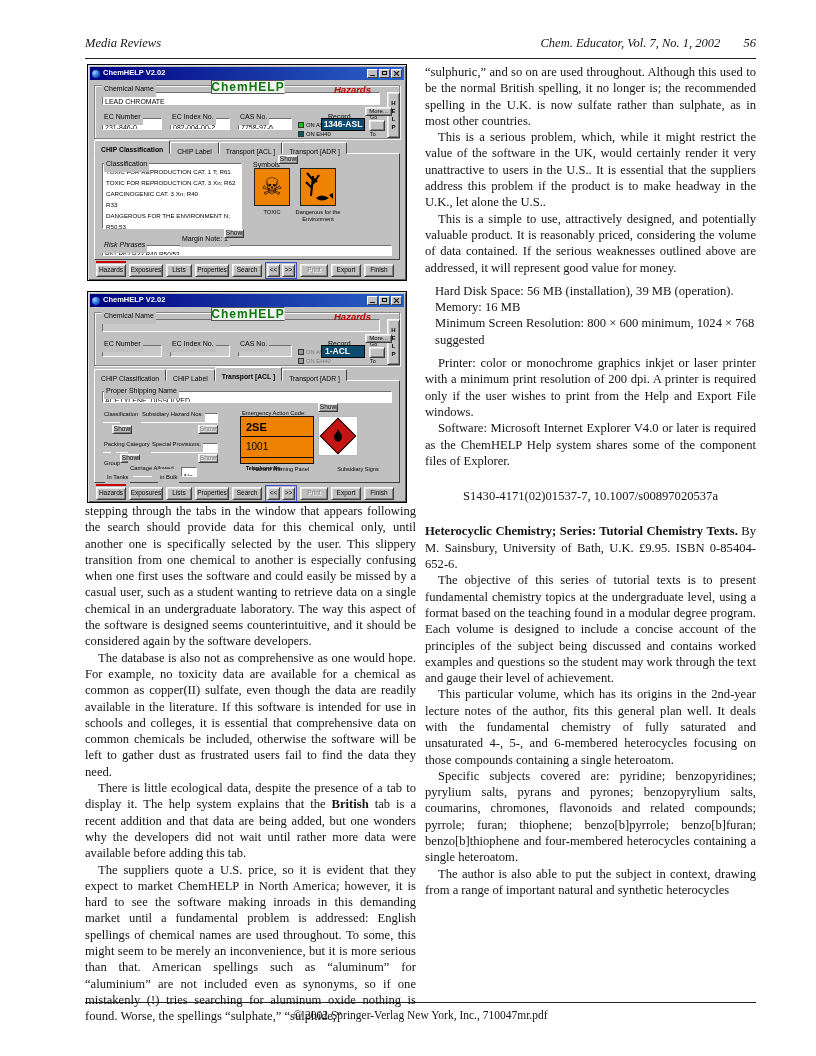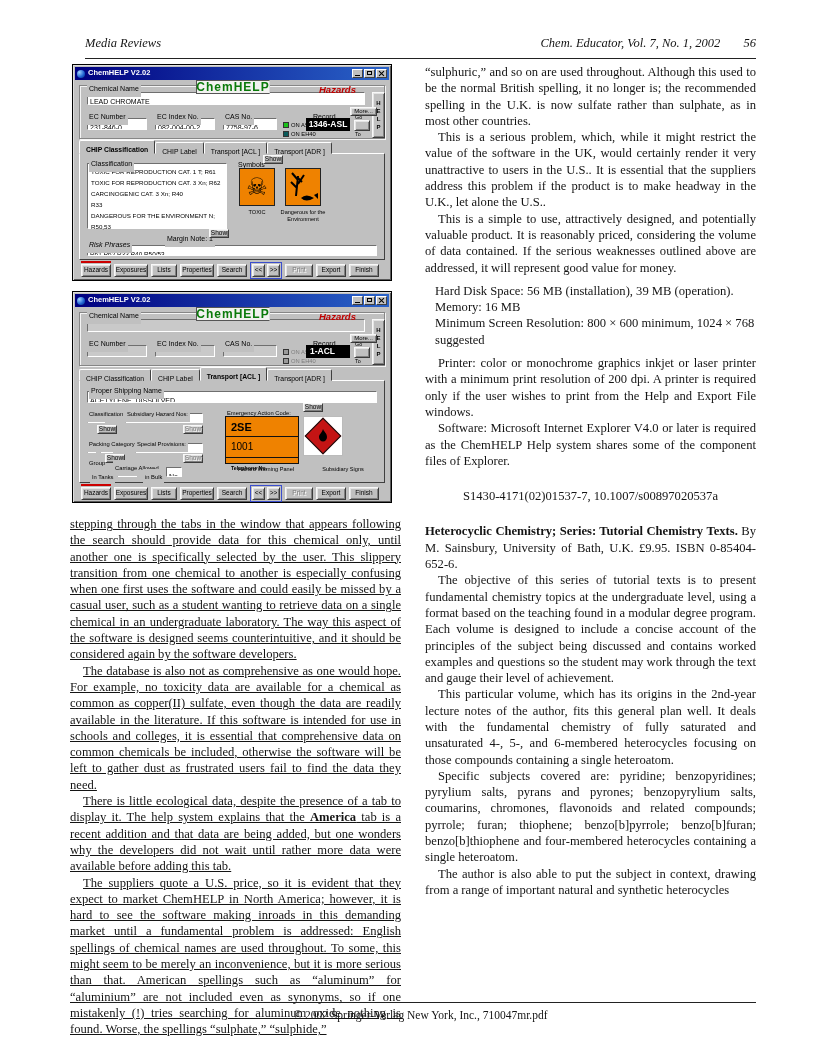--- a/index.html
+++ b/index.html
@@ -6,30 +6,30 @@
   #page{position:relative;width:816px;height:1056px;background:#ffffff;overflow:hidden;
         font-family:"Liberation Serif",serif;color:#141414;}
   
   .pghead{position:absolute;left:85px;top:36px;width:671px;display:flex;justify-content:space-between;
           font-size:12.5px;font-style:italic;border-bottom:1px solid #222;padding-bottom:7px;}
   .pghead .pgright span{margin-left:20px;}
   .pgfoot{position:absolute;left:85px;top:1002px;width:671px;border-top:1px solid #222;
           text-align:center;font-size:11.5px;padding-top:6px;}
   
   .col{position:absolute;top:64px;width:331px;font-size:12.6px;line-height:16.3px;}
-  #leftcol{left:70px;} #rightcol{left:425px;}
+  #leftcol{left:85px;} #rightcol{left:425px;}
   .blk{margin:0;text-align:justify;}
   .blk.ind{text-indent:13px;}
   .blk.spec{text-align:left;margin-left:10px;}
   .blk.mt{margin-top:7px;}
   .blk.sig{margin-top:17px;text-align:right;line-height:16.5px;}
   .blk.doi{margin-top:19px;margin-bottom:19px;text-align:center;text-indent:0;}
   .b{font-weight:bold;} .i{}
   a.link{color:#0000cc;text-decoration:underline;cursor:pointer;}
-  #lefttext{margin-top:13px;text-decoration:underline;}
+  #lefttext{}
   
   .win{position:relative;margin-left:2px;background:#c0c0c0;border:1px solid #000;
        box-shadow:inset 1px 1px 0 #dfdfdf, inset -1px -1px 0 #5a5a5a;
        font-family:"Liberation Sans",sans-serif;font-size:7px;color:#000;width:318px;}
   .win *{box-sizing:border-box;}
   #w1{height:215px;margin-bottom:10px;} #w2{height:210px;}
   .titlebar{position:absolute;top:2px;left:2px;right:2px;height:13px;
             background:linear-gradient(90deg,#000080,#2a63c8);display:flex;align-items:center;padding:0 2px;}
   .ttext{color:#fff;font-weight:bold;font-size:7.5px;margin-left:3px;flex:1;}
   .ticon{width:8px;height:8px;border-radius:50%;background:radial-gradient(circle at 30% 30%,#9fd4ff,#1b5fd0 60%,#062a70);}
@@ -45,21 +45,21 @@
        padding:1px 2px;white-space:nowrap;overflow:hidden;z-index:2;}
   .fld.dis{background:#c9c9c9;color:#6e6e6e;}
   .btn{background:#c0c0c0;border:1px solid;border-color:#f8f8f8 #3c3c3c #3c3c3c #f8f8f8;
        box-shadow:inset 1px 1px 0 #e4e4e4, inset -1px -1px 0 #808080;
        display:flex;align-items:center;justify-content:center;font-size:6.5px;cursor:pointer;z-index:3;}
   .btn.abs{position:absolute;}
   .btn.dis{color:#7d7d7d;text-shadow:1px 1px 0 #fff;}
   .logo{position:absolute;z-index:4;background:#f2f2f0;border:1px solid #555;border-right-color:#d9d9d9;
         color:#0a7a0a;font-weight:bold;font-size:12px;letter-spacing:1px;display:flex;align-items:center;justify-content:center;}
   .brand{position:absolute;z-index:4;color:#c00000;font-weight:bold;font-style:italic;font-size:9.5px;}
-  .recbox{position:absolute;background:#000000;color:#fff;font-weight:bold;font-size:8.5px;
+  .recbox{position:absolute;background:#0c4a6e;color:#fff;font-weight:bold;font-size:8.5px;
           display:flex;align-items:center;justify-content:center;z-index:3;border:1px solid #000;}
   .helpbtn{flex-direction:column;line-height:8px;font-size:6px;font-weight:bold;letter-spacing:0;}
   .indrow{position:absolute;display:flex;align-items:center;gap:2px;font-size:5.8px;z-index:3;}
   .indsq{width:6px;height:6px;border:1px solid #333;}
   .tabs{position:absolute;left:6px;top:75px;display:flex;align-items:flex-end;height:14px;z-index:2;}
   .tab{background:#c0c0c0;border:1px solid;border-color:#fff #404040 #c0c0c0 #fff;
        border-radius:2px 2px 0 0;padding:1px 6px 2px 6px;height:12px;font-size:6.8px;white-space:nowrap;cursor:pointer;}
   .tab.active{height:14px;font-weight:bold;border-bottom:1px solid #c0c0c0;z-index:3;}
   .panel{position:absolute;left:6px;background:#c0c0c0;border:1px solid;border-color:#fff #404040 #404040 #fff;z-index:1;}
   .lbx{position:absolute;background:#fff;border:1px solid;border-color:#6f6f6f #fff #fff #6f6f6f;
@@ -279,21 +279,21 @@
         </div>
         <div class="btn dis" style="width:28px;">Print</div>
         <div class="btn" style="width:30px;">Export</div>
         <div class="btn" style="width:30px;">Finish</div>
       </div>
     </div>
 
     <div id="lefttext">
         <p class="blk para"><span>stepping through the tabs in the window that appears following the search should provide data for this chemical only, until another one is specifically selected by the user. This slippery transition from one chemical to another is especially confusing when one first uses the software and could easily be missed by a casual user, such as a student wanting to retrieve data on a single chemical in an undergraduate laboratory. The way this aspect of the software is designed seems counterintuitive, and it should be considered again by the software developers.</span></p>
         <p class="blk para ind"><span>The database is also not as comprehensive as one would hope. For example, no toxicity data are available for a chemical as common as copper(II) sulfate, even though the data are readily available in the literature. If this software is intended for use in schools and colleges, it is essential that comprehensive data on common chemicals be included, otherwise the software will be left to gather dust as frustrated users fail to find the data they need.</span></p>
-        <p class="blk para ind"><span>There is little ecological data, despite the presence of a tab to display it. The help system explains that the </span><span class="b">America</span><span> tab is a recent addition and that data are being added, but one wonders why the developers did not wait until rather more data were available before adding this tab.</span></p>
+        <p class="blk para ind"><span>There is little ecological data, despite the presence of a tab to display it. The help system explains that the </span><span class="b">British</span><span> tab is a recent addition and that data are being added, but one wonders why the developers did not wait until rather more data were available before adding this tab.</span></p>
         <p class="blk para ind"><span>The suppliers quote a U.S. price, so it is evident that they expect to market ChemHELP in North America; however, it is hard to see the software making inroads in this demanding market until a fundamental problem is addressed: English spellings of chemical names are used throughout. To some, this might seem to be merely an inconvenience, but it is more serious than that. American spellings such as “aluminum” for “aluminium” are not included even as synonyms, so if one mistakenly (!) tries searching for aluminum oxide nothing is found. Worse, the spellings “sulphate,” “sulphide,”</span></p>
       </div>
   </div>
 
   <div class="col" id="rightcol">
       <p class="blk para"><span>“sulphuric,” and so on are used throughout. Although this used to be the normal British spelling, it no longer is; the recommended spelling in the U.K. is now sulfate rather than sulphate, as in most other countries.</span></p>
       <p class="blk para ind"><span>This is a serious problem, which, while it might restrict the value of the software in the UK, would certainly render it very unattractive to users in the U.S.. It is essential that the suppliers address this problem if the product is to make headway in the U.K., let alone the U.S..</span></p>
       <p class="blk para ind"><span>This is a simple to use, attractively designed, and potentially valuable product. It is reasonably priced, considering the volume of data contained. If the serious weaknesses outlined above are addressed, it will represent good value for money.</span></p>
       <p class="blk spec mt"><span>Hard Disk Space: 56 MB (installation), 39 MB (operation).</span></p>
       <p class="blk spec"><span>Memory: 16 MB</span></p>

